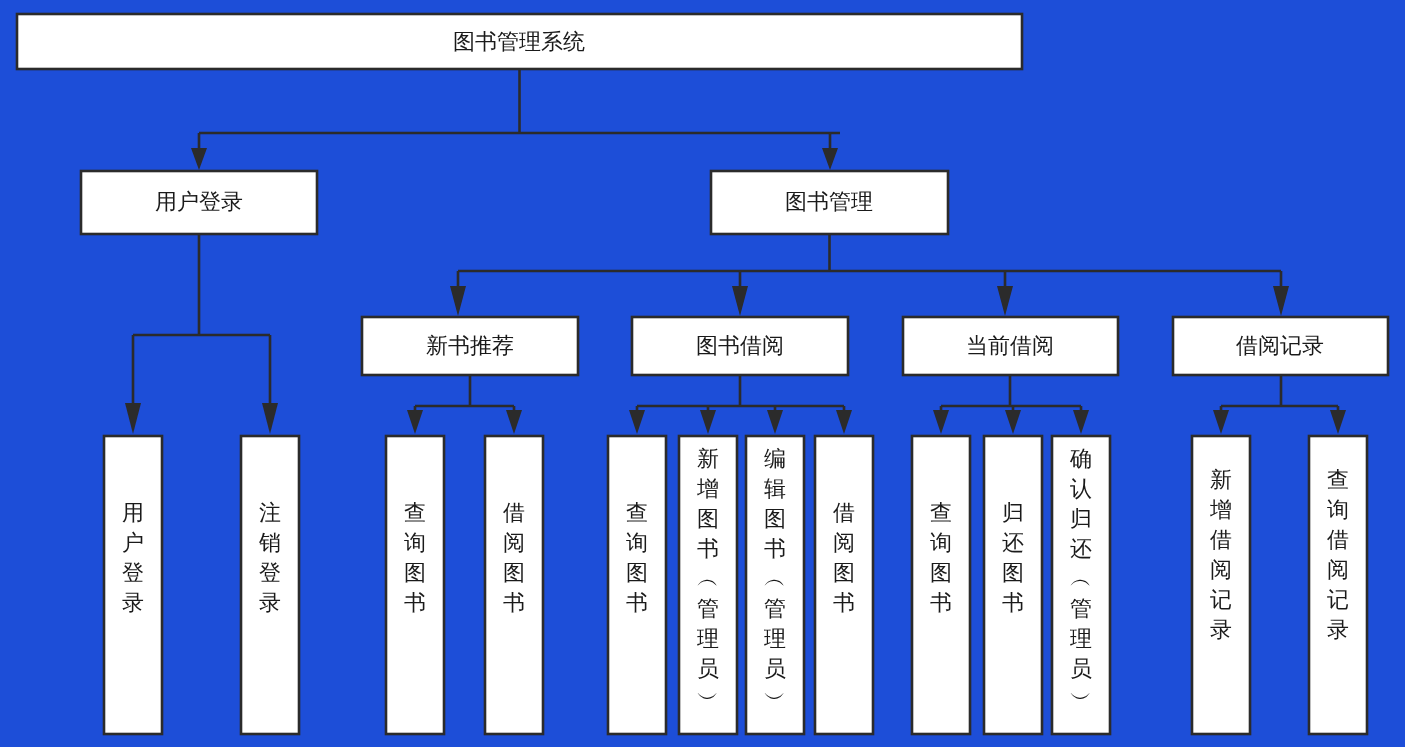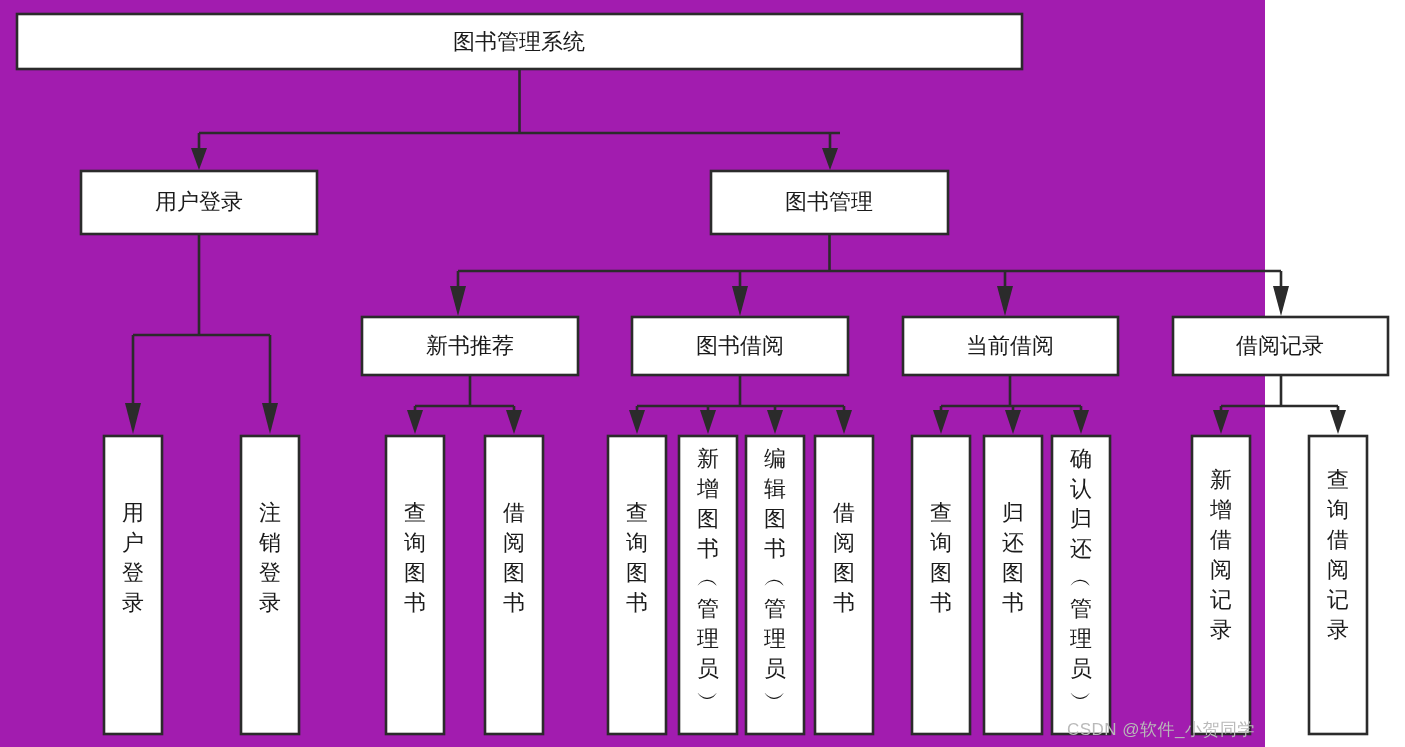--- a/index.html
+++ b/index.html
@@ -8,23 +8,23 @@
     background: #ffffff;
   }
   body {
     width: 1405px;
     height: 747px;
     font-family: "Liberation Sans", sans-serif;
     overflow: hidden;
   }
   #diagram-root {
     position: relative;
-    width: 1265px;
+    width: 1405px;
     height: 747px;
-    background: #a21caf;
+    background: #1d4ed8;
   }
   svg#flowchart {
     position: absolute;
     left: 0;
     top: 0;
     width: 1405px;
     height: 747px;
     display: block;
   }
   .node-box {
@@ -236,15 +236,14 @@
         <text class="node-label-vertical" x="1221" y="487"><tspan x="1221" dy="0">新</tspan><tspan x="1221" dy="30">增</tspan><tspan x="1221" dy="30">借</tspan><tspan x="1221" dy="30">阅</tspan><tspan x="1221" dy="30">记</tspan><tspan x="1221" dy="30">录</tspan></text>
       </g>
 
       <g>
         <rect class="node-box" x="1309" y="436" width="58" height="298"></rect>
         <text class="node-label-vertical" x="1338" y="487"><tspan x="1338" dy="0">查</tspan><tspan x="1338" dy="30">询</tspan><tspan x="1338" dy="30">借</tspan><tspan x="1338" dy="30">阅</tspan><tspan x="1338" dy="30">记</tspan><tspan x="1338" dy="30">录</tspan></text>
       </g>
     </g>
   </svg>
 
-  <div class="watermark">CSDN @软件_小贺同学</div>
 
 </div>
 
 </body></html>

